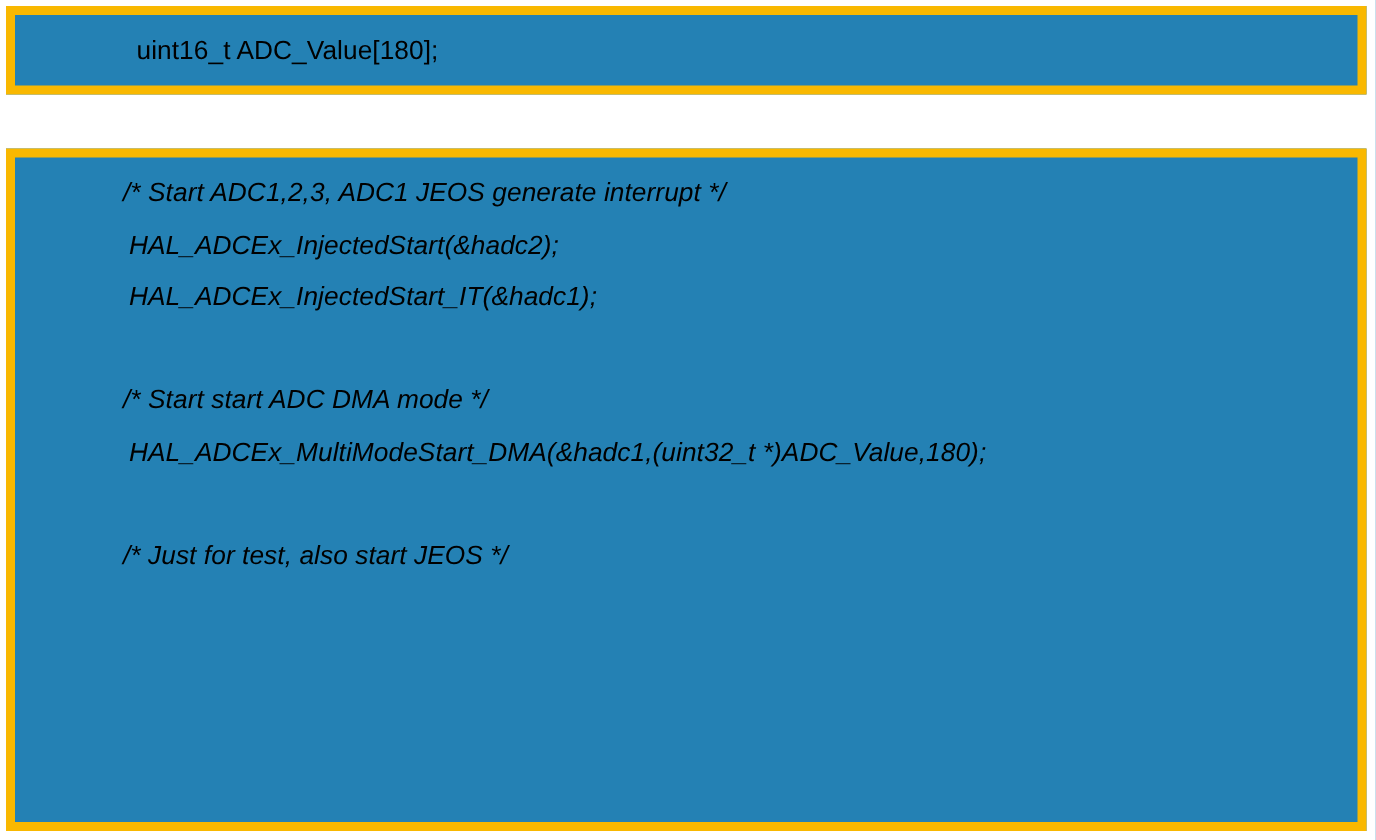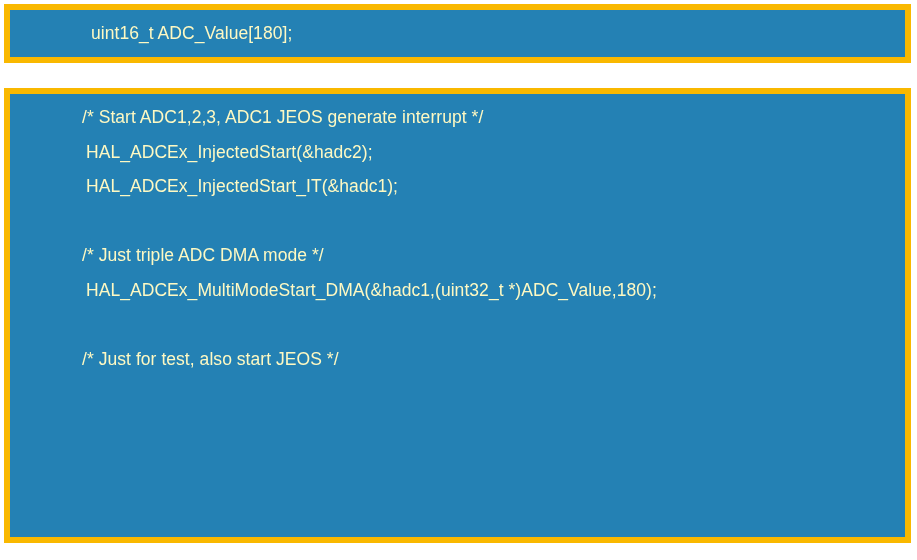--- a/index.html
+++ b/index.html
@@ -27,32 +27,33 @@
     box-sizing: border-box;
     background: #2481b4;
     border: 6px solid #f9b800;
     color: #ffffff;
   }
   #snippet-declaration {
     top: 4px;
     height: 59px;
   }
   #snippet-startup {
-    top: 88px;
+    top: 99px;
     height: 455px;
+    font-style: italic;
   }
   .code-lines {
     padding-left: 72px;
     padding-top: 0px;
   }
   .code-line {
     font-family: "Liberation Sans", sans-serif;
     font-size: 17.5px;
     line-height: 34.6px;
-    color: #fef9c3;
+    color: #000000;
     white-space: pre;
     letter-spacing: 0.05px;
     height: 34.6px;
   }
   #snippet-declaration .code-lines {
     padding-top: 5px;
   }
   #snippet-declaration .code-line {
     font-size: 17.5px;
     line-height: 37px;
@@ -82,20 +83,20 @@
       <div class="code-line indent-code">uint16_t ADC_Value[180];</div>
     </div>
   </div>
 
   <div class="code-box" id="snippet-startup">
     <div class="code-lines">
       <div class="code-line indent-comment">/* Start ADC1,2,3, ADC1 JEOS generate interrupt */</div>
       <div class="code-line indent-code">HAL_ADCEx_InjectedStart(&amp;hadc2);</div>
       <div class="code-line indent-code">HAL_ADCEx_InjectedStart_IT(&amp;hadc1);</div>
       <div class="code-line blank"></div>
-      <div class="code-line indent-comment">/* Just triple ADC DMA mode */</div>
+      <div class="code-line indent-comment">/* Start start ADC DMA mode */</div>
       <div class="code-line indent-code">HAL_ADCEx_MultiModeStart_DMA(&amp;hadc1,(uint32_t *)ADC_Value,180);</div>
       <div class="code-line blank"></div>
       <div class="code-line indent-comment">/* Just for test, also start JEOS */</div>
     </div>
   </div>
 
 </div>
 
 </body></html>

